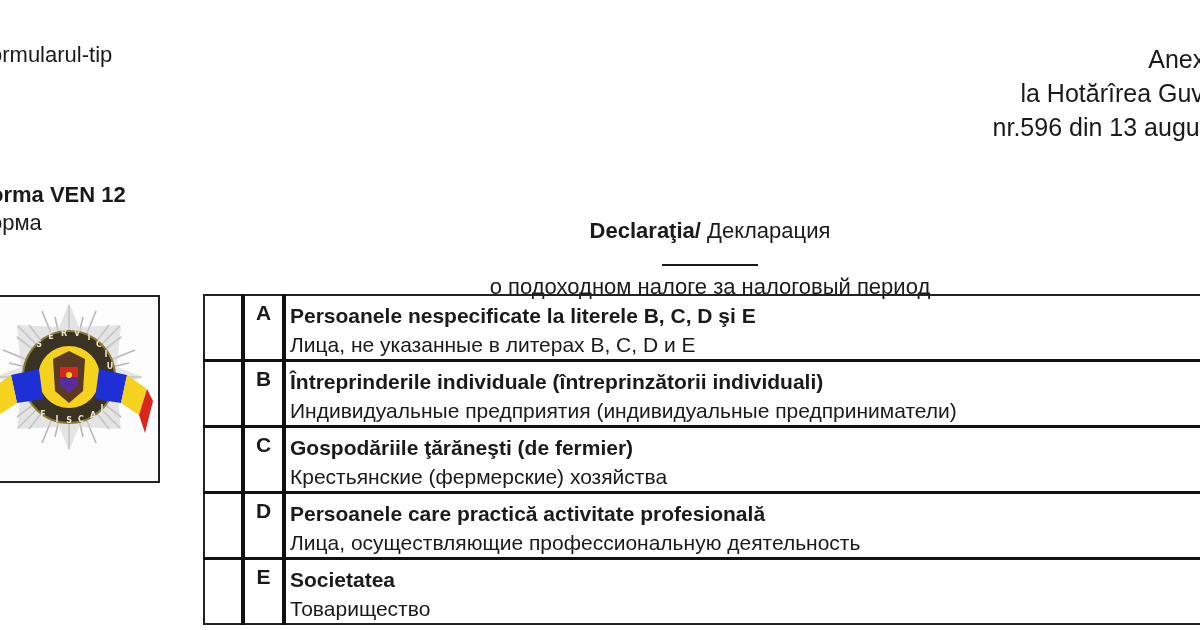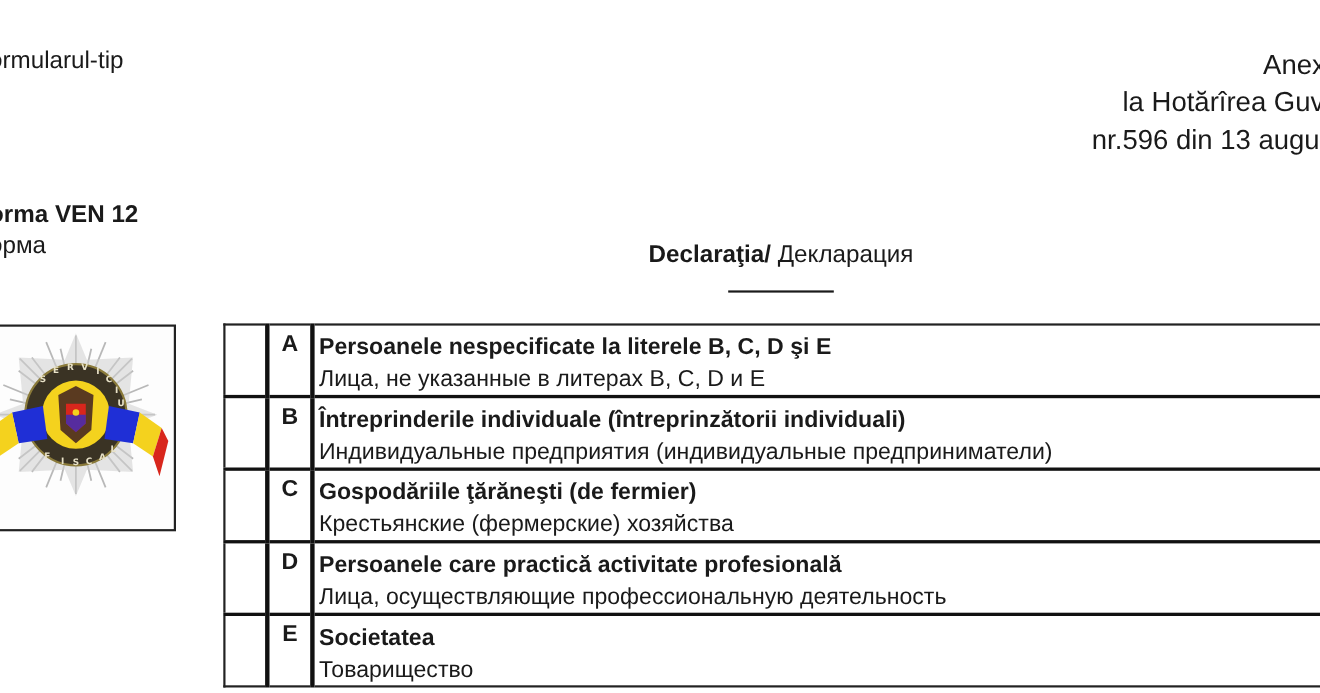--- a/index.html
+++ b/index.html
@@ -112,20 +112,21 @@
   <div>la Hotărîrea Guvern</div>
   <div>nr.596 din 13 august 2</div>
 </div>
 
 <div class="abs form-code">orma VEN 12</div>
 <div class="abs form-code-ru">орма</div>
 
 <div class="abs title-block">
   <div><span class="b">Declaraţia/</span><span> Декларация</span></div>
   <div class="b"><span class="blank-line"></span></div>
+  <div>о подоходном налоге за налоговый период</div>
 </div>
 
 <div class="abs logo-box">
   <svg width="166" height="184" viewBox="0 0 166 184">
     <g transform="translate(77,80)">
 
       <g stroke="#b8b8b8" stroke-width="1.6">
         <line x1="0" y1="-72" x2="0" y2="72"></line>
         <line x1="-72" y1="0" x2="72" y2="0"></line>
         <line x1="-51" y1="-51" x2="51" y2="51"></line>

